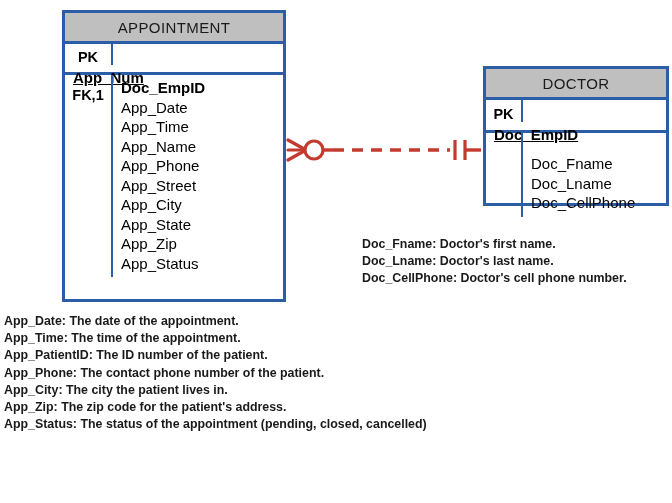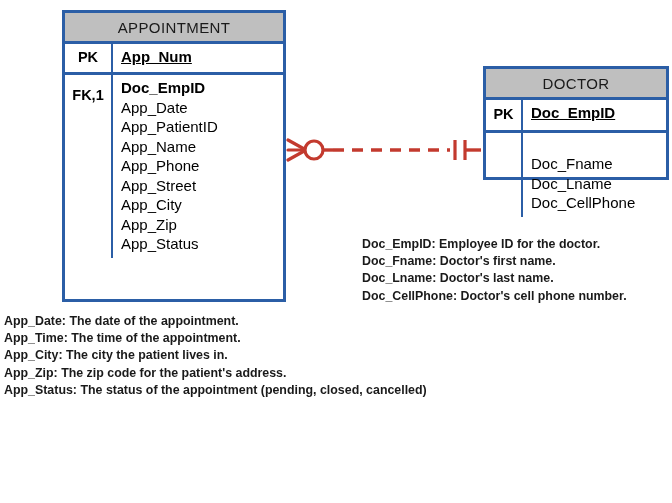--- a/index.html
+++ b/index.html
@@ -31,20 +31,21 @@
     letter-spacing: 0.4px;
     color: #1a1a1a;
     box-sizing: border-box;
   }
   .entity-section {
     display: flex;
     box-sizing: border-box;
   }
   .entity-section.with-rule {
     border-bottom: 3px solid #2B5EA6;
+    flex-direction: column;
   }
   .key-col {
     box-sizing: border-box;
     border-right: 2px solid #2B5EA6;
     font-weight: bold;
     font-size: 14.5px;
     padding-top: 12px;
     text-align: center;
     flex: 0 0 auto;
   }
@@ -79,21 +80,21 @@
   #appointment-entity .entity-title { height: 31px; line-height: 29px; }
   #appointment-entity .key-col { width: 48px; }
   #appointment-entity .pk-section { height: 31px; }
   #appointment-entity .pk-section .key-col { padding-top: 5px; }
 
   
   #doctor-entity {
     left: 483px;
     top: 66px;
     width: 186px;
-    height: 114px;
+    height: 140px;
   }
   #doctor-entity .entity-title { height: 31px; line-height: 29px; }
   #doctor-entity .key-col { width: 37px; }
   #doctor-entity .pk-section { height: 33px; }
   #doctor-entity .pk-section .key-col { padding-top: 6px; }
   #doctor-entity .body-section .attr-col { padding-top: 21px; }
 
   
   #relationship {
     position: absolute;
@@ -134,25 +135,26 @@
     <div class="attr-col">
       <div class="attr pk">App_Num</div>
     </div>
   </div>
 
   <div class="entity-section body-section">
     <div class="key-col">FK,1</div>
     <div class="attr-col">
       <div class="attr fk">Doc_EmpID</div>
       <div class="attr">App_Date</div>
-      <div class="attr">App_PatientID</div>
+      <div class="attr">App_Time</div>
       <div class="attr">App_Name</div>
       <div class="attr">App_Phone</div>
       <div class="attr">App_Street</div>
       <div class="attr">App_City</div>
+      <div class="attr">App_State</div>
       <div class="attr">App_Zip</div>
       <div class="attr">App_Status</div>
     </div>
   </div>
 </div>
 
 <div class="entity" id="doctor-entity">
   <div class="entity-title">DOCTOR</div>
 
   <div class="entity-section with-rule pk-section">
@@ -189,25 +191,26 @@
 
     <g stroke="#C33A2E" stroke-width="3.2" stroke-linecap="butt">
       <line x1="169" y1="14" x2="169" y2="34"></line>
       <line x1="179" y1="14" x2="179" y2="34"></line>
       <line x1="179" y1="24" x2="195" y2="24" stroke-width="3.4"></line>
     </g>
   </svg>
 </div>
 
 <div class="legend" id="doctor-legend">
-  <span class="legend-line">Doc_EmpID: Employee ID for the doctor.</span>
   <span class="legend-line">Doc_Fname: Doctor's first name.</span>
   <span class="legend-line">Doc_Lname: Doctor's last name.</span>
   <span class="legend-line">Doc_CellPhone: Doctor's cell phone number.</span>
 </div>
 
 <div class="legend" id="appointment-legend">
   <span class="legend-line">App_Date: The date of the appointment.</span>
   <span class="legend-line">App_Time: The time of the appointment.</span>
+  <span class="legend-line">App_PatientID: The ID number of the patient.</span>
+  <span class="legend-line">App_Phone: The contact phone number of the patient.</span>
   <span class="legend-line">App_City:  The city the patient lives in.</span>
   <span class="legend-line">App_Zip:  The zip code for the patient's address.</span>
   <span class="legend-line">App_Status: The status of the appointment (pending, closed, cancelled)</span>
 </div>
 
 </body></html>

